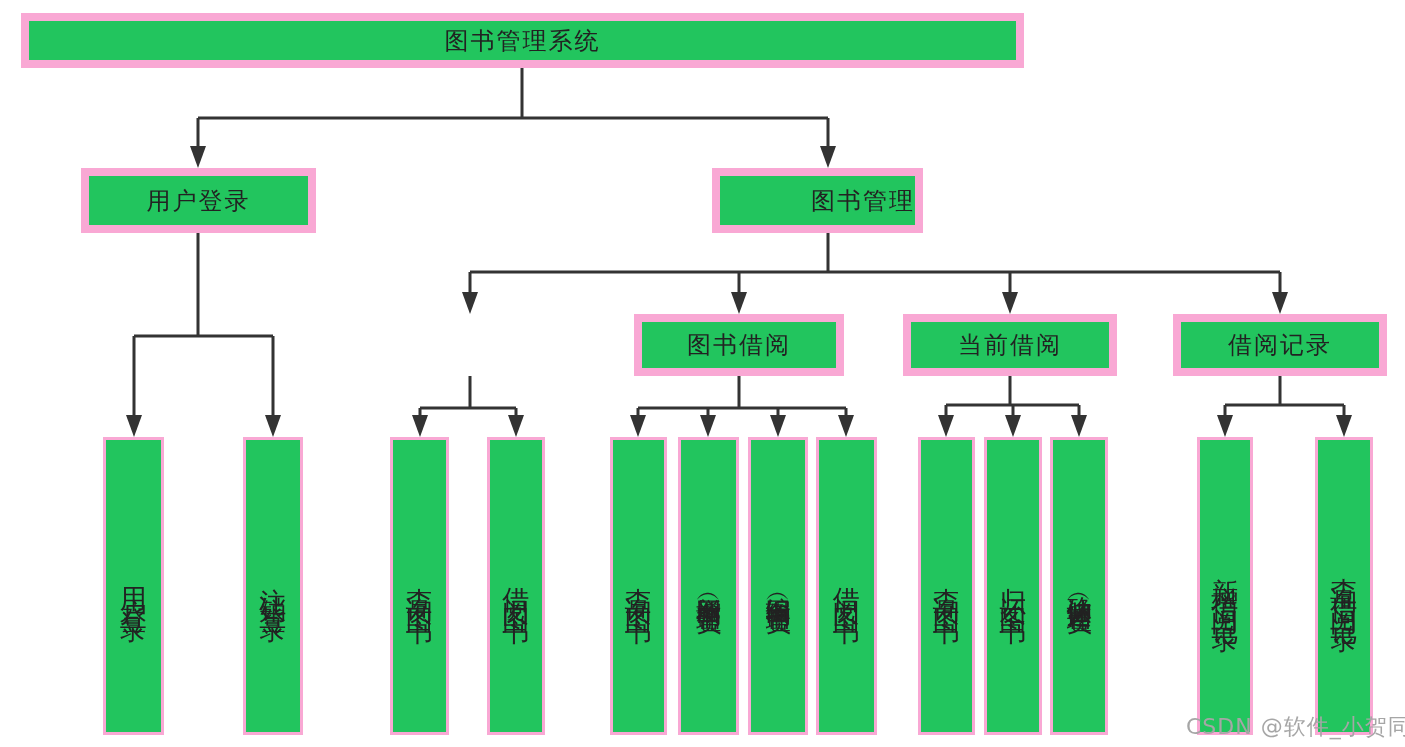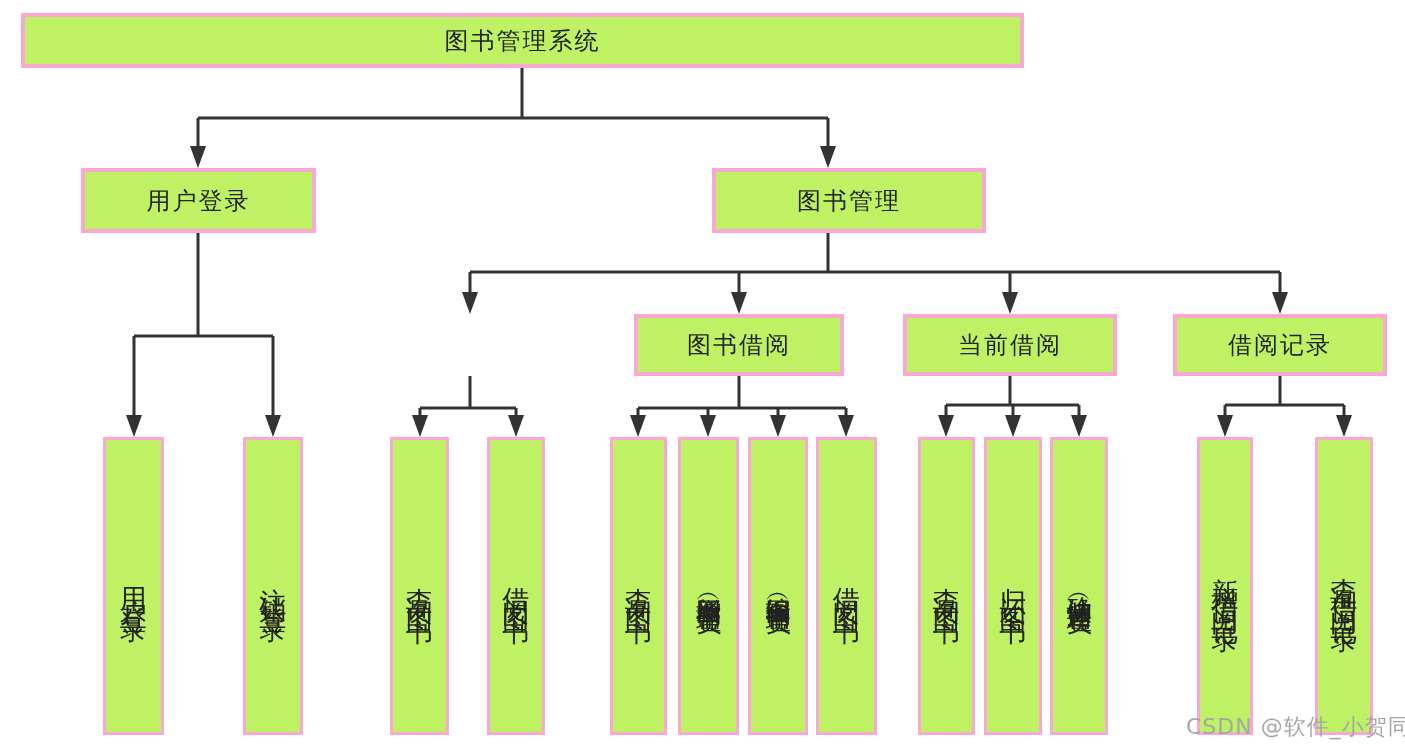--- a/index.html
+++ b/index.html
@@ -3,21 +3,21 @@
 <meta charset="utf-8">
 <style>
   html,body { margin:0; padding:0; background:#ffffff; }
   .canvas {
     position:relative; width:1405px; height:747px; background:#ffffff;
     font-family:"DejaVu Sans","Liberation Sans",sans-serif; overflow:hidden;
   }
   svg.connectors { position:absolute; left:0; top:0; }
   .node {
     position:absolute; box-sizing:border-box;
-    border:4px solid #f9a8d4; background:#bef264;
+    border:8px solid #f9a8d4; background:#22c55e;
     display:flex; align-items:center; justify-content:center;
     color:#222222; font-size:24px; letter-spacing:2px;
     z-index:2;
   }
   .leaf { border-width:3px; }
   .leaf .vtext {
     writing-mode:vertical-rl; text-orientation:mixed;
     font-size:27px; letter-spacing:10px; line-height:1.1;
   }
   .leaf.long .vtext { font-size:25px; letter-spacing:2px; }
@@ -73,21 +73,21 @@
     </g>
   </svg>
 
   <div class="node" style="left:21px;top:13px;width:1003px;height:55px;">
     <span>图书管理系统</span>
   </div>
 
   <div class="node" style="left:81px;top:168px;width:235px;height:65px;">
     <span>用户登录</span>
   </div>
-  <div class="node" style="left:712px;top:168px;width:274px;height:65px;">
+  <div class="node" style="left:712px;top:168px;width:211px;height:65px;justify-content:flex-end;">
     <span>图书管理</span>
   </div>
 
   <div class="node" style="left:634px;top:314px;width:210px;height:62px;">
     <span>图书借阅</span>
   </div>
   <div class="node" style="left:903px;top:314px;width:214px;height:62px;">
     <span>当前借阅</span>
   </div>
   <div class="node" style="left:1173px;top:314px;width:214px;height:62px;">

